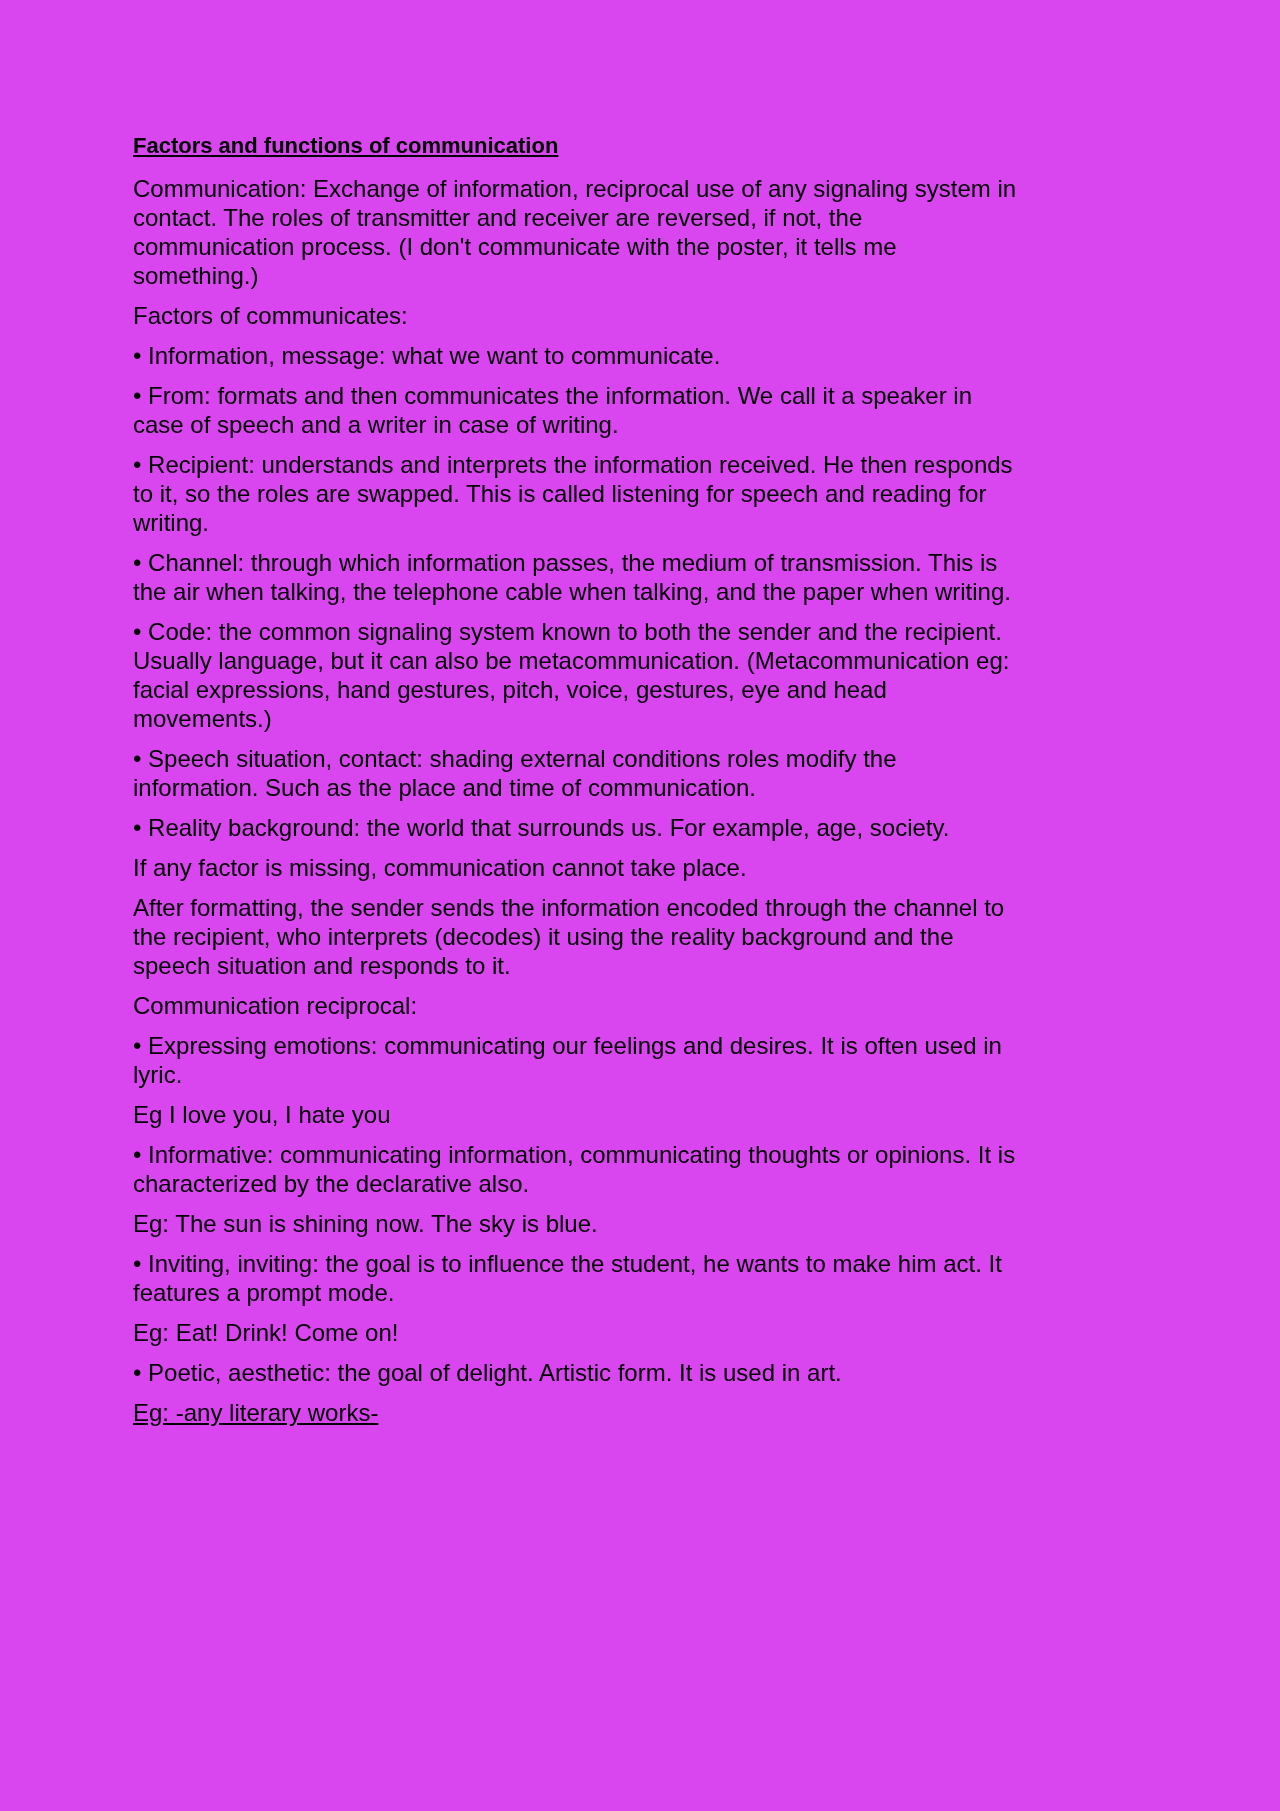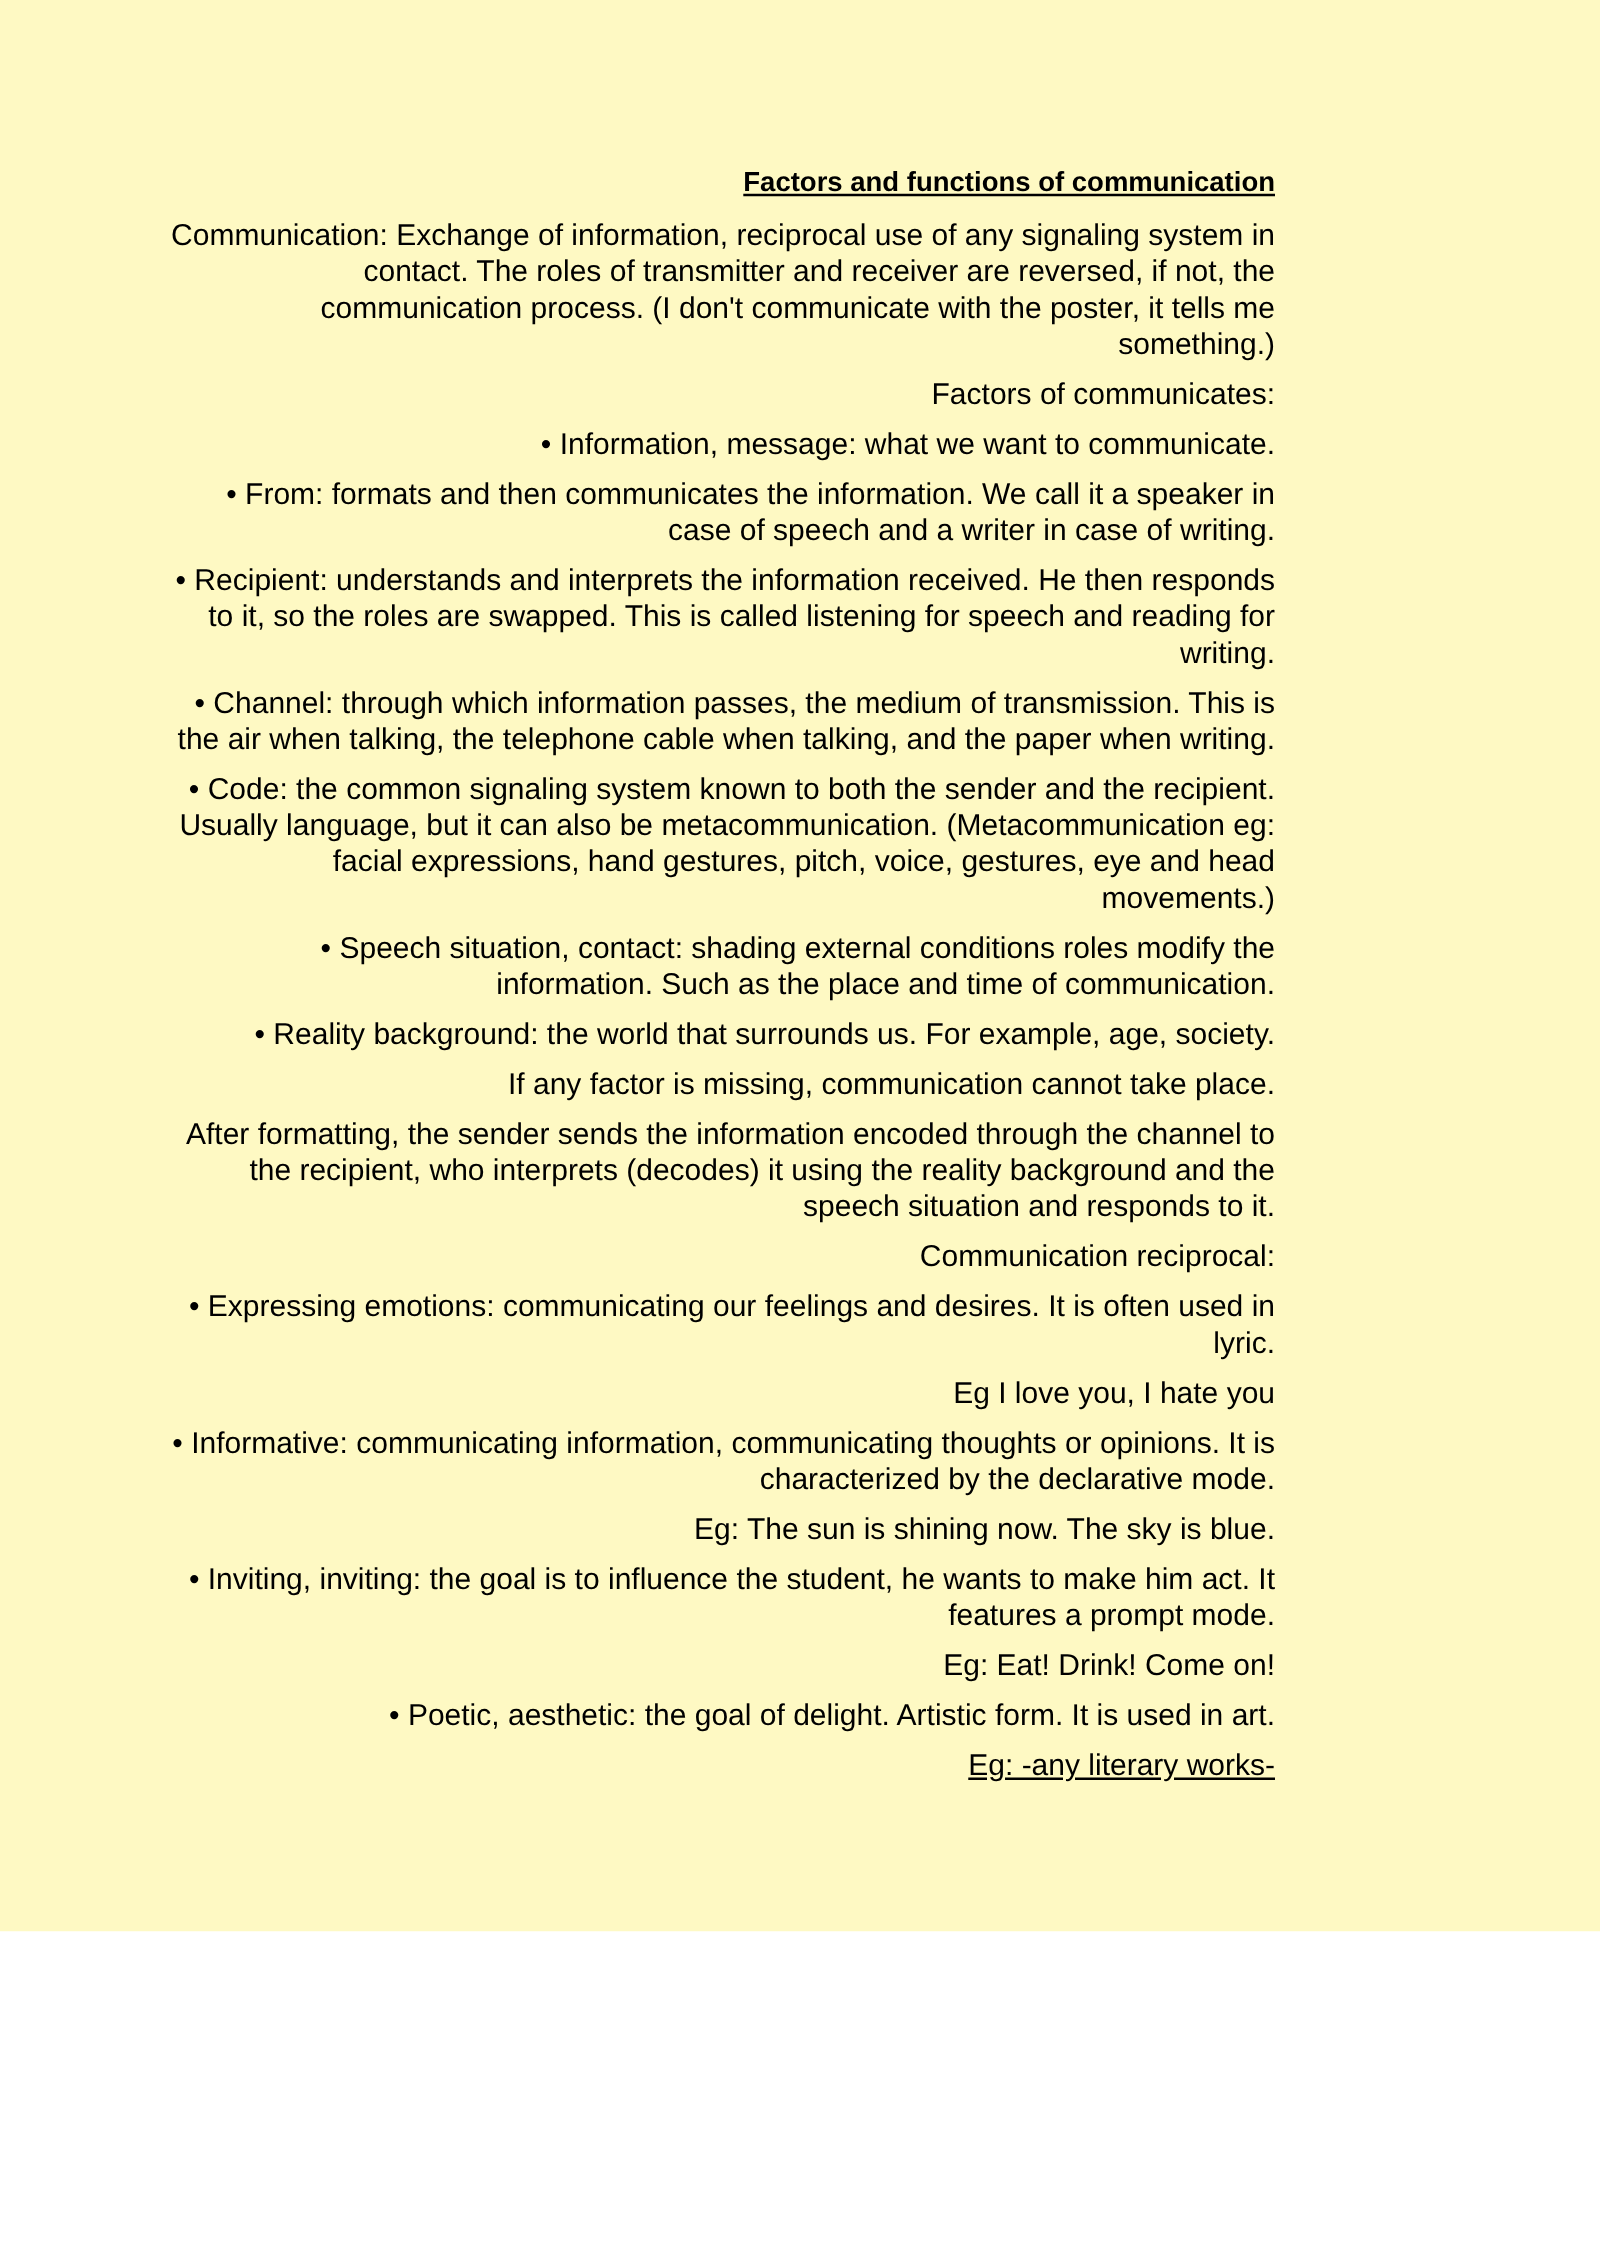--- a/index.html
+++ b/index.html
@@ -10,24 +10,23 @@
   body {
     width: 1280px;
     height: 1811px;
     overflow: hidden;
     font-family: "Liberation Sans", sans-serif;
     color: #000000;
   }
   .doc-page {
     box-sizing: border-box;
     width: 1280px;
-    height: 1545px;
+    height: 1811px;
     padding: 131px 260px 0 133px;
-    background: #fef9c3;
-    text-align: right;
+    background: #d946ef;
   }
   .doc-title {
     font-size: 22px;
     font-weight: bold;
     text-decoration: underline;
     margin: 0 0 14px 0;
     line-height: 29px;
   }
   .doc-body p {
     font-size: 24px;
@@ -52,20 +51,20 @@
       <p>• Recipient: understands and interprets the information received. He then responds to it, so the roles are swapped. This is called listening for speech and reading for writing.</p>
       <p>• Channel: through which information passes, the medium of transmission. This is the air when talking, the telephone cable when talking, and the paper when writing.</p>
       <p>• Code: the common signaling system known to both the sender and the recipient. Usually language, but it can also be metacommunication. (Metacommunication eg: facial expressions, hand gestures, pitch, voice, gestures, eye and head movements.)</p>
       <p>• Speech situation, contact: shading external conditions roles modify the information. Such as the place and time of communication.</p>
       <p>• Reality background: the world that surrounds us. For example, age, society.</p>
       <p>If any factor is missing, communication cannot take place.</p>
       <p>After formatting, the sender sends the information encoded through the channel to the recipient, who interprets (decodes) it using the reality background and the speech situation and responds to it.</p>
       <p>Communication reciprocal:</p>
       <p>• Expressing emotions: communicating our feelings and desires. It is often used in lyric.</p>
       <p>Eg I love you, I hate you</p>
-      <p>• Informative: communicating information, communicating thoughts or opinions. It is characterized by the declarative mode.</p>
+      <p>• Informative: communicating information, communicating thoughts or opinions. It is characterized by the declarative also.</p>
       <p>Eg: The sun is shining now. The sky is blue.</p>
       <p>• Inviting, inviting: the goal is to influence the student, he wants to make him act. It features a prompt mode.</p>
       <p>Eg: Eat! Drink! Come on!</p>
       <p>• Poetic, aesthetic: the goal of delight. Artistic form. It is used in art.</p>
       <p>Eg: -any literary works-</p>
     </div>
 </div>
 
 </body></html>

